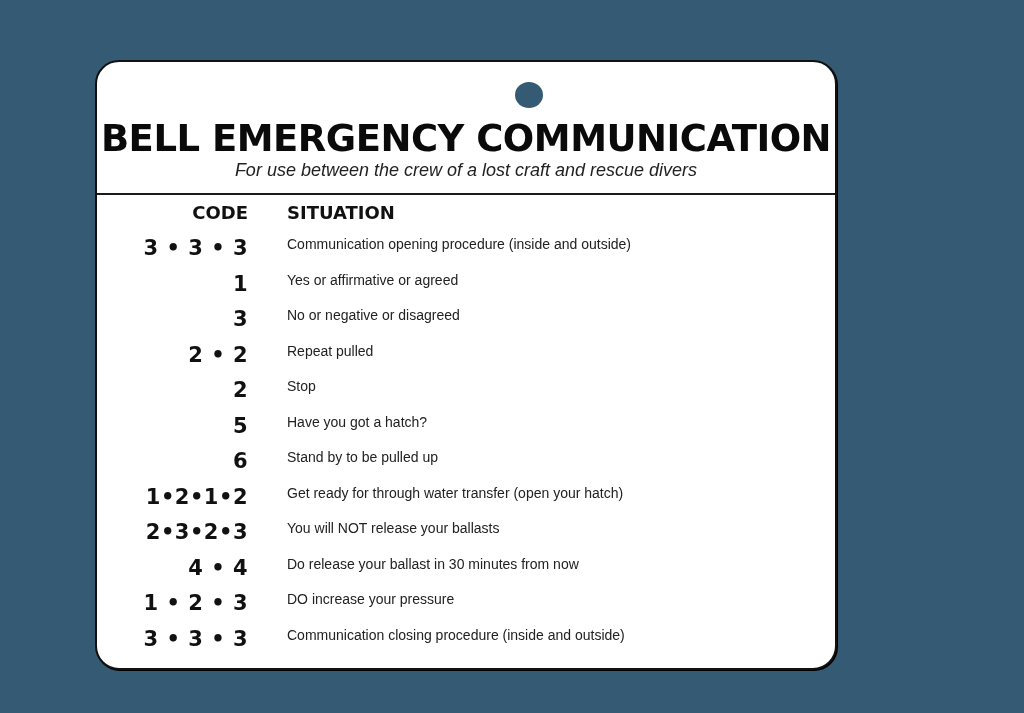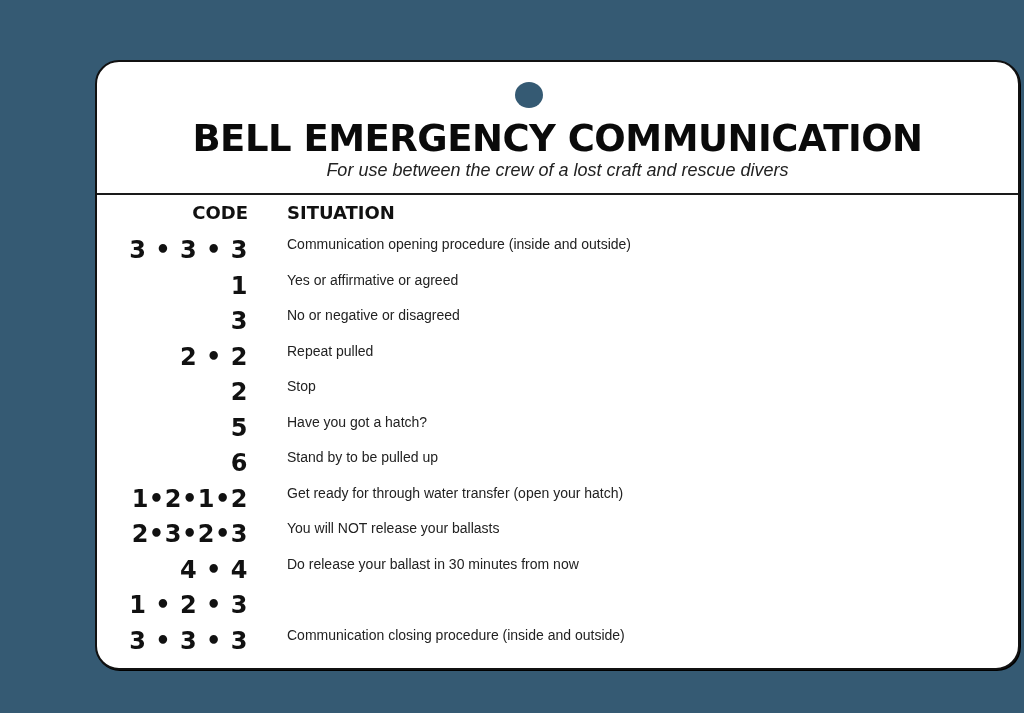--- a/index.html
+++ b/index.html
@@ -7,21 +7,21 @@
       padding: 0;
       width: 1024px;
       height: 713px;
       background: #355a73;
       overflow: hidden;
     }
     .card {
       position: absolute;
       left: 95px;
       top: 60px;
-      width: 925px;
+      width: 742px;
       height: 610px;
       background: #ffffff;
       border: 2px solid #111111;
       border-radius: 24px;
       box-sizing: border-box;
       box-shadow: 1px 1px 0 #000;
     }
     .hole {
       position: absolute;
       left: 418px;
@@ -74,21 +74,21 @@
       display: flex;
       align-items: flex-start;
       height: 35.5px;
     }
     .row.header { height: 30px; margin-bottom: 4px; }
     .code {
       width: 151px;
       text-align: right;
       font-family: "DejaVu Sans", sans-serif;
       font-weight: bold;
-      font-size: 24px;
+      font-size: 21px;
       color: #111111;
       letter-spacing: 0.5px;
     }
     .situation {
       margin-left: 39px;
       font-family: "Liberation Sans", sans-serif;
       font-size: 14px;
       color: #222222;
     }
     .header .code, .header .situation {
@@ -148,19 +148,20 @@
     <div class="row">
       <div class="code">2•3•2•3</div>
       <div class="situation">You will NOT release your ballasts</div>
     </div>
     <div class="row">
       <div class="code">4 • 4</div>
       <div class="situation">Do release your ballast in 30 minutes from now</div>
     </div>
     <div class="row">
       <div class="code">1 • 2 • 3</div>
+      <div class="situation">DO increase your pressure</div>
     </div>
     <div class="row">
       <div class="code">3 • 3 • 3</div>
       <div class="situation">Communication closing procedure (inside and outside)</div>
     </div>
   </div>
 </div>
 
 </body></html>

